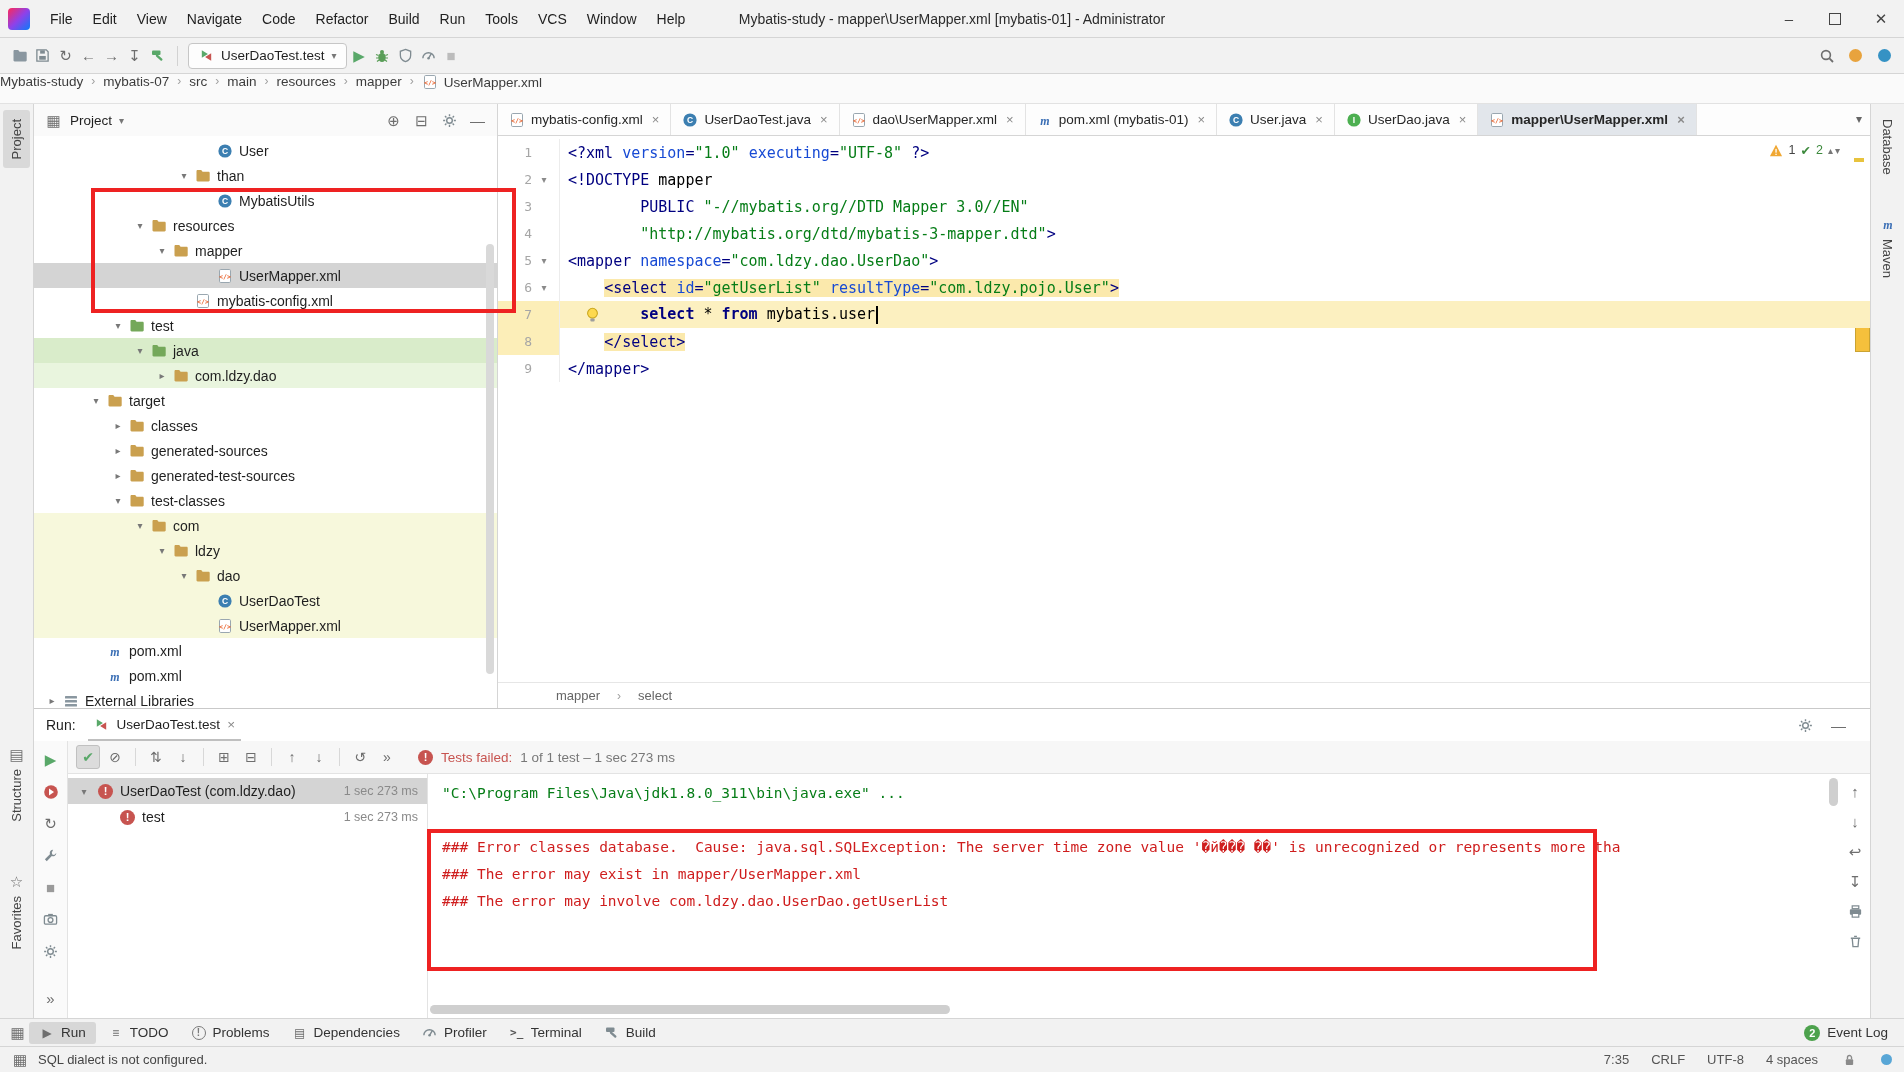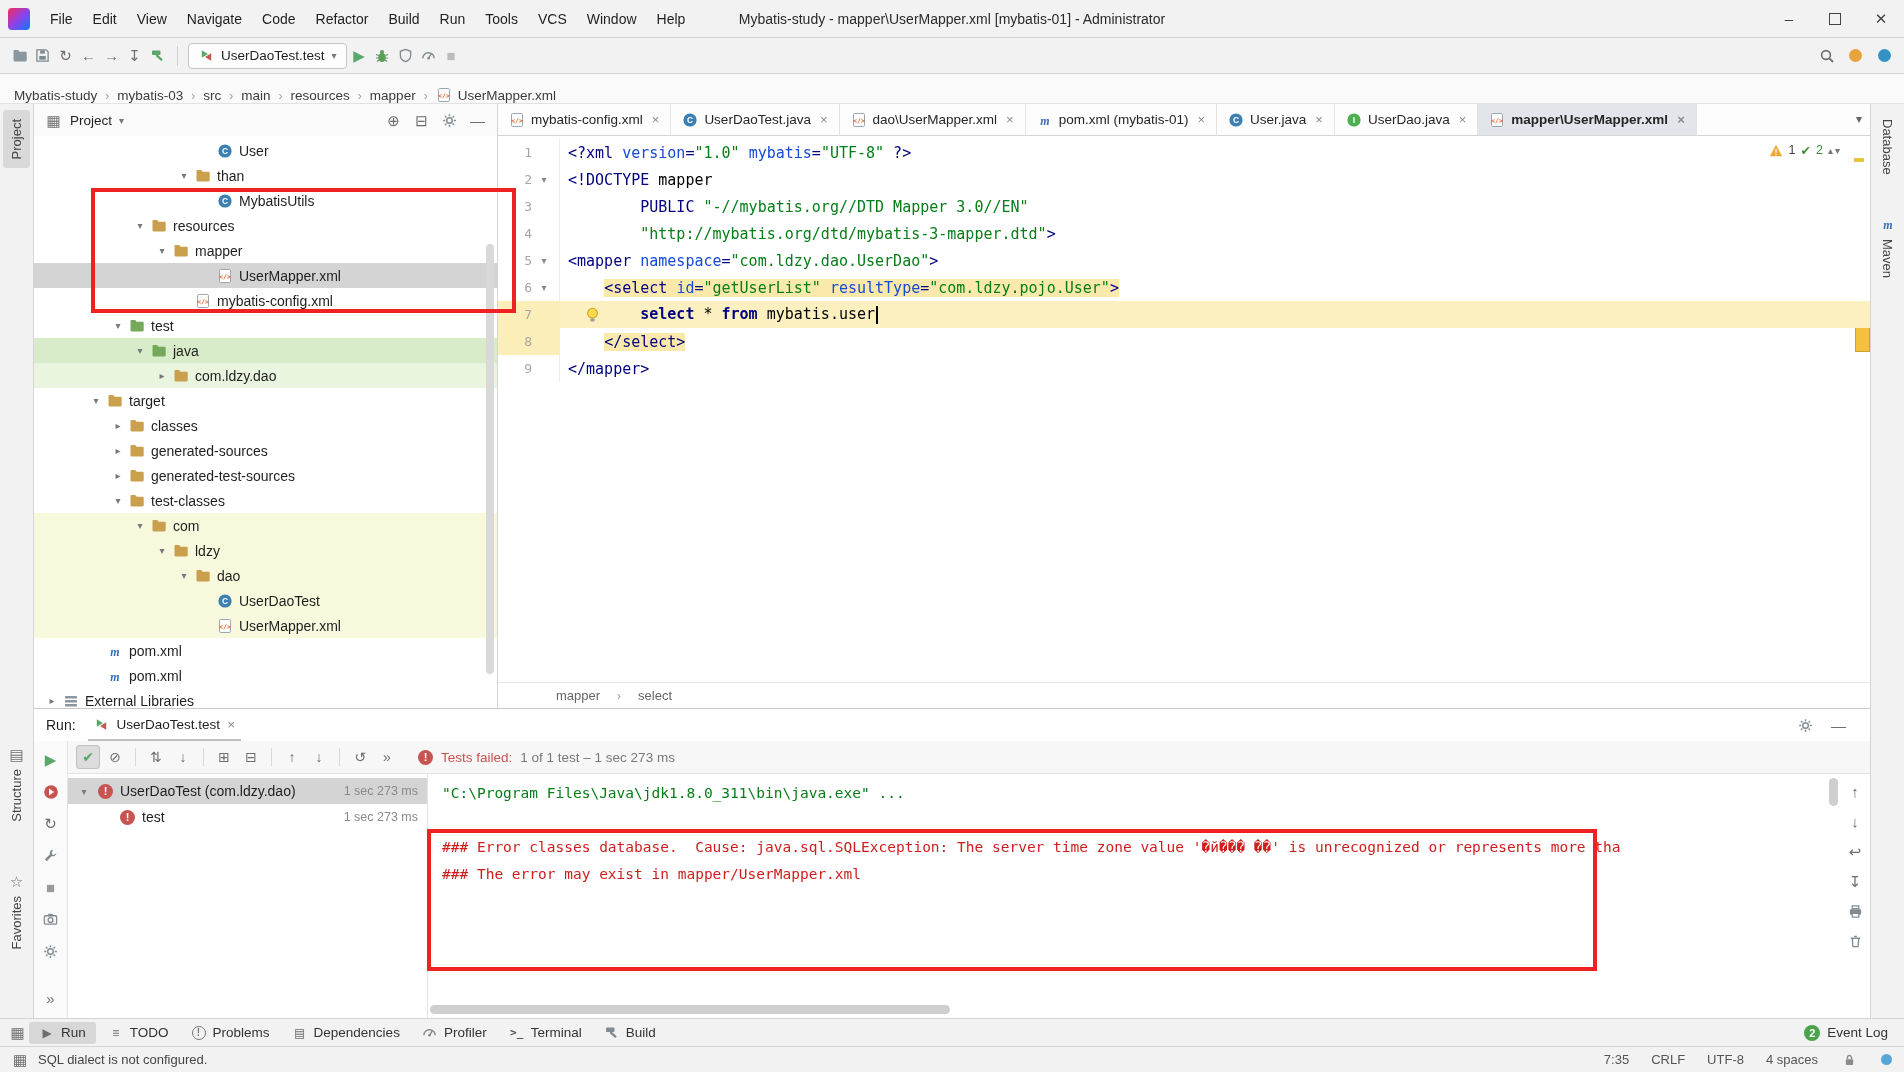--- a/index.html
+++ b/index.html
@@ -20,21 +20,21 @@
 
   
   .toolbar { height:36px; flex:0 0 36px; background:#f2f2f2; border-bottom:1px solid #d5d5d5; display:flex; align-items:center; padding:0 10px; gap:3px; }
   .tsep { width:1px; height:20px; background:#d2d2d2; margin:0 7px; }
   .combo { height:26px; border:1px solid #c6c6c6; border-radius:4px; background:#fdfdfd; display:flex; align-items:center; gap:7px; padding:0 9px; font-size:13.5px; }
   .combo .carets { color:#777; font-size:10px; }
   .toolbar-right { margin-left:auto; display:flex; align-items:center; gap:10px; }
   .dot { width:13px; height:13px; border-radius:50%; display:inline-block; }
 
   
-  .navbar { height:30px; flex:0 0 30px; background:#fafafa; border-bottom:1px solid #e2e2e2; display:flex; align-items:flex-end; padding-left:14px; font-size:13.5px; color:#3c3c3c; }
+  .navbar { height:30px; flex:0 0 30px; background:#fafafa; border-bottom:1px solid #e2e2e2; display:flex; align-items:flex-start; font-size:13.5px; color:#3c3c3c; }
   .crumb { display:flex; align-items:center; gap:6px; }
   .crumb-sep { color:#a0a0a0; margin:0 8px; font-size:12px; }
 
   
   .bodyrow { flex:1; display:flex; min-height:0; }
   .stripe { width:34px; flex:0 0 34px; background:#f2f2f2; display:flex; flex-direction:column; align-items:center; }
   .stripe-l { border-right:1px solid #d5d5d5; }
   .stripe-r { border-left:1px solid #d5d5d5; }
   .vlabel { writing-mode:vertical-rl; transform:rotate(180deg); font-size:13px; color:#444; }
   .vlabel-r { writing-mode:vertical-rl; font-size:13px; color:#444; }
@@ -251,21 +251,21 @@
         </span>
       </div>
   </div>
 
   <div class="navbar" id="crumbs">
       <span class="crumb">
         <span>Mybatis-study</span>
       </span>
       <span class="crumb-sep">›</span>
       <span class="crumb">
-        <span>mybatis-03</span>
+        <span>mybatis-07</span>
       </span>
       <span class="crumb-sep">›</span>
       <span class="crumb">
         <span>src</span>
       </span>
       <span class="crumb-sep">›</span>
       <span class="crumb">
         <span>main</span>
       </span>
       <span class="crumb-sep">›</span>
@@ -630,21 +630,21 @@
               <span class="insp-ok">2</span>
               <span class="insp-chev">▴▾</span>
             </div>
             <div class="stripe-mark-warn"></div>
             <div class="stripe-mark-block"></div>
           <div class="cl">
                 <span class="gut">
                   <span class="lnum">1</span>
                   <span class="fold"></span>
                 </span>
-                <span class="codetxt"><span class="tk-tag">&lt;?xml </span><span class="tk-attr">version</span><span class="tk-tag">=</span><span class="tk-str">"1.0"</span><span class="tk-pln"> </span><span class="tk-attr">mybatis</span><span class="tk-tag">=</span><span class="tk-str">"UTF-8"</span><span class="tk-tag"> ?&gt;</span></span>
+                <span class="codetxt"><span class="tk-tag">&lt;?xml </span><span class="tk-attr">version</span><span class="tk-tag">=</span><span class="tk-str">"1.0"</span><span class="tk-pln"> </span><span class="tk-attr">executing</span><span class="tk-tag">=</span><span class="tk-str">"UTF-8"</span><span class="tk-tag"> ?&gt;</span></span>
               </div>
               <div class="cl">
                 <span class="gut">
                   <span class="lnum">2</span>
                   <span class="fold">▾</span>
                 </span>
                 <span class="codetxt"><span class="tk-tag">&lt;!DOCTYPE </span><span class="tk-pln">mapper</span></span>
               </div>
               <div class="cl">
                 <span class="gut">
@@ -809,20 +809,21 @@
                     <span class="time">1 sec 273 ms</span>
                   </div>
                 </div>
               <div class="console" id="console">
                 <div class="con-hscroll"></div>
                 <div class="con-vscroll"></div>
               <div class="con-line con-cmd">"C:\Program Files\Java\jdk1.8.0_311\bin\java.exe" ...</div>
                   <div class="con-line"></div>
                   <div class="con-line con-err">### Error classes database.  Cause: java.sql.SQLException: The server time zone value '�й��� ��' is unrecognized or represents more tha</div>
                   <div class="con-line con-err">### The error may exist in mapper/UserMapper.xml</div>
+                  <div class="con-line con-err">### The error may involve com.ldzy.dao.UserDao.getUserList</div>
                 </div>
               <div class="console-right" id="con-icons">
                   <span class="ic">↑</span>
                   <span class="ic">↓</span>
                   <span class="ic">↩</span>
                   <span class="ic">↧</span>
                   <span class="ic">
                     <svg width="15" height="15" viewBox="0 0 16 16">
                       <rect x="2" y="5.5" width="12" height="6" rx="1" fill="#7f8b91"></rect>
                       <rect x="4.5" y="2" width="7" height="3" fill="none" stroke="#7f8b91" stroke-width="1.3"></rect>

